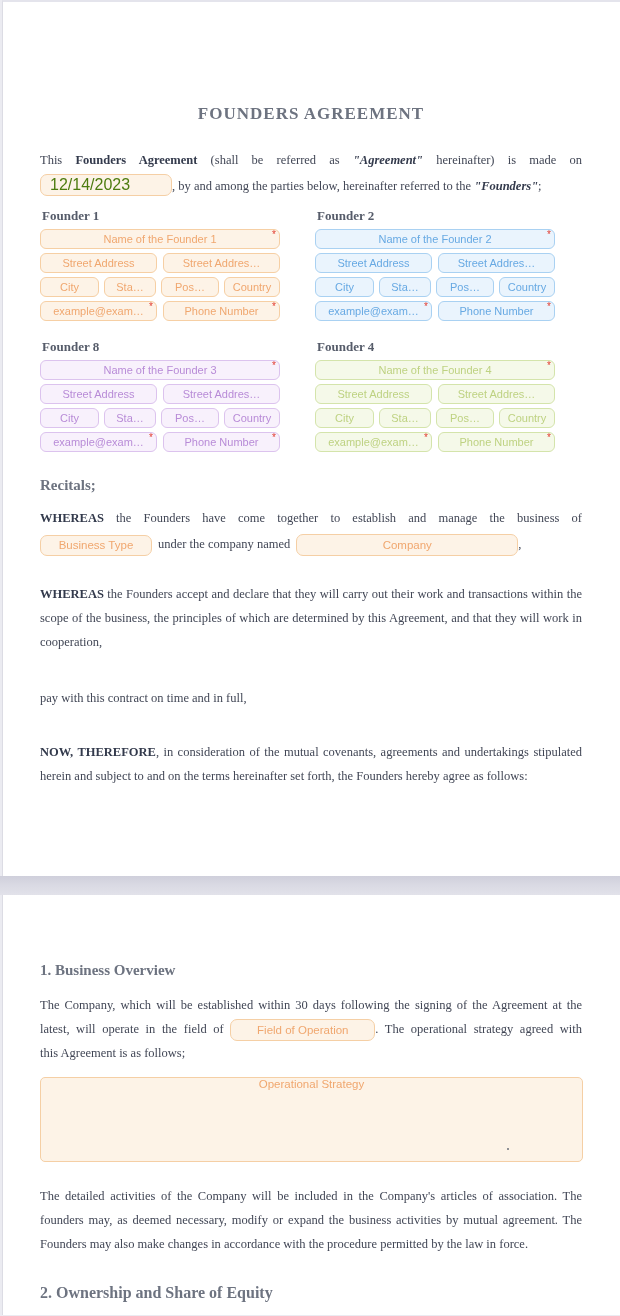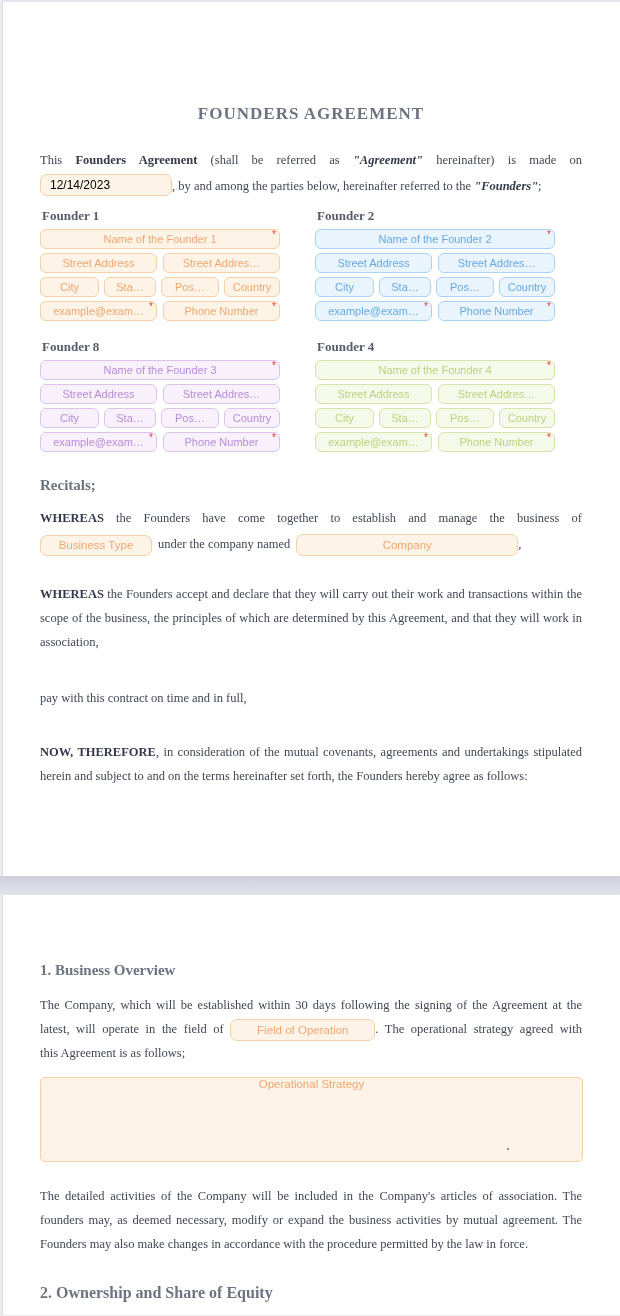--- a/index.html
+++ b/index.html
@@ -44,21 +44,21 @@
     background:var(--orange-bg,#fdf3e7);
     border:1px solid var(--orange-border,#f5cfa5);
     border-radius:7px;
     font-family:"Liberation Sans","DejaVu Sans",sans-serif;
     font-size:11.5px;
     color:var(--orange-text,#f0a76f);
     height:22px;
     overflow:hidden; white-space:nowrap;
   }
   .date-field { width:132px; justify-content:flex-start; padding-left:9px;
-    color:#000000; font-size:12px; margin-top:-4px; }
+    color:#4d7c0f; font-size:16px; margin-top:-4px; }
   .btype-field { width:112px; height:21px; }
   .company-field { width:222px; }
   .fop-field { width:145px; }
 
   
   .founders-row { display:flex; gap:35px; }
   .founder-card { width:240px; }
   .f-heading {
     font-size:13px; font-weight:bold; color:#565c6a;
     margin-bottom:6px; margin-left:2px; line-height:15px;
@@ -318,21 +318,21 @@
       <div class="nline whereas1-l2"><span class="ifield btype-field">
             <span>Business Type</span>
           </span><span class="sp"></span><span>under the company named</span><span class="sp"></span><span class="ifield company-field">
             <span>Company</span>
           </span><span>,</span></div>
     </div>
 
     <div class="para whereas2">
       <div class="jline"><span class="b">WHEREAS</span><span> the Founders accept and declare that they will carry out their work and transactions within the</span></div>
       <div class="jline">scope of the business, the principles of which are determined by this Agreement, and that they will work in</div>
-      <div class="nline">association,</div>
+      <div class="nline">cooperation,</div>
     </div>
 
     <div class="para whereas3">
       <div class="nline">pay with this contract on time and in full,</div>
     </div>
 
     <div class="para now-therefore">
       <div class="jline"><span class="b">NOW, THEREFORE</span><span>, in consideration of the mutual covenants, agreements and undertakings stipulated</span></div>
       <div class="nline">herein and subject to and on the terms hereinafter set forth, the Founders hereby agree as follows:</div>
     </div>

